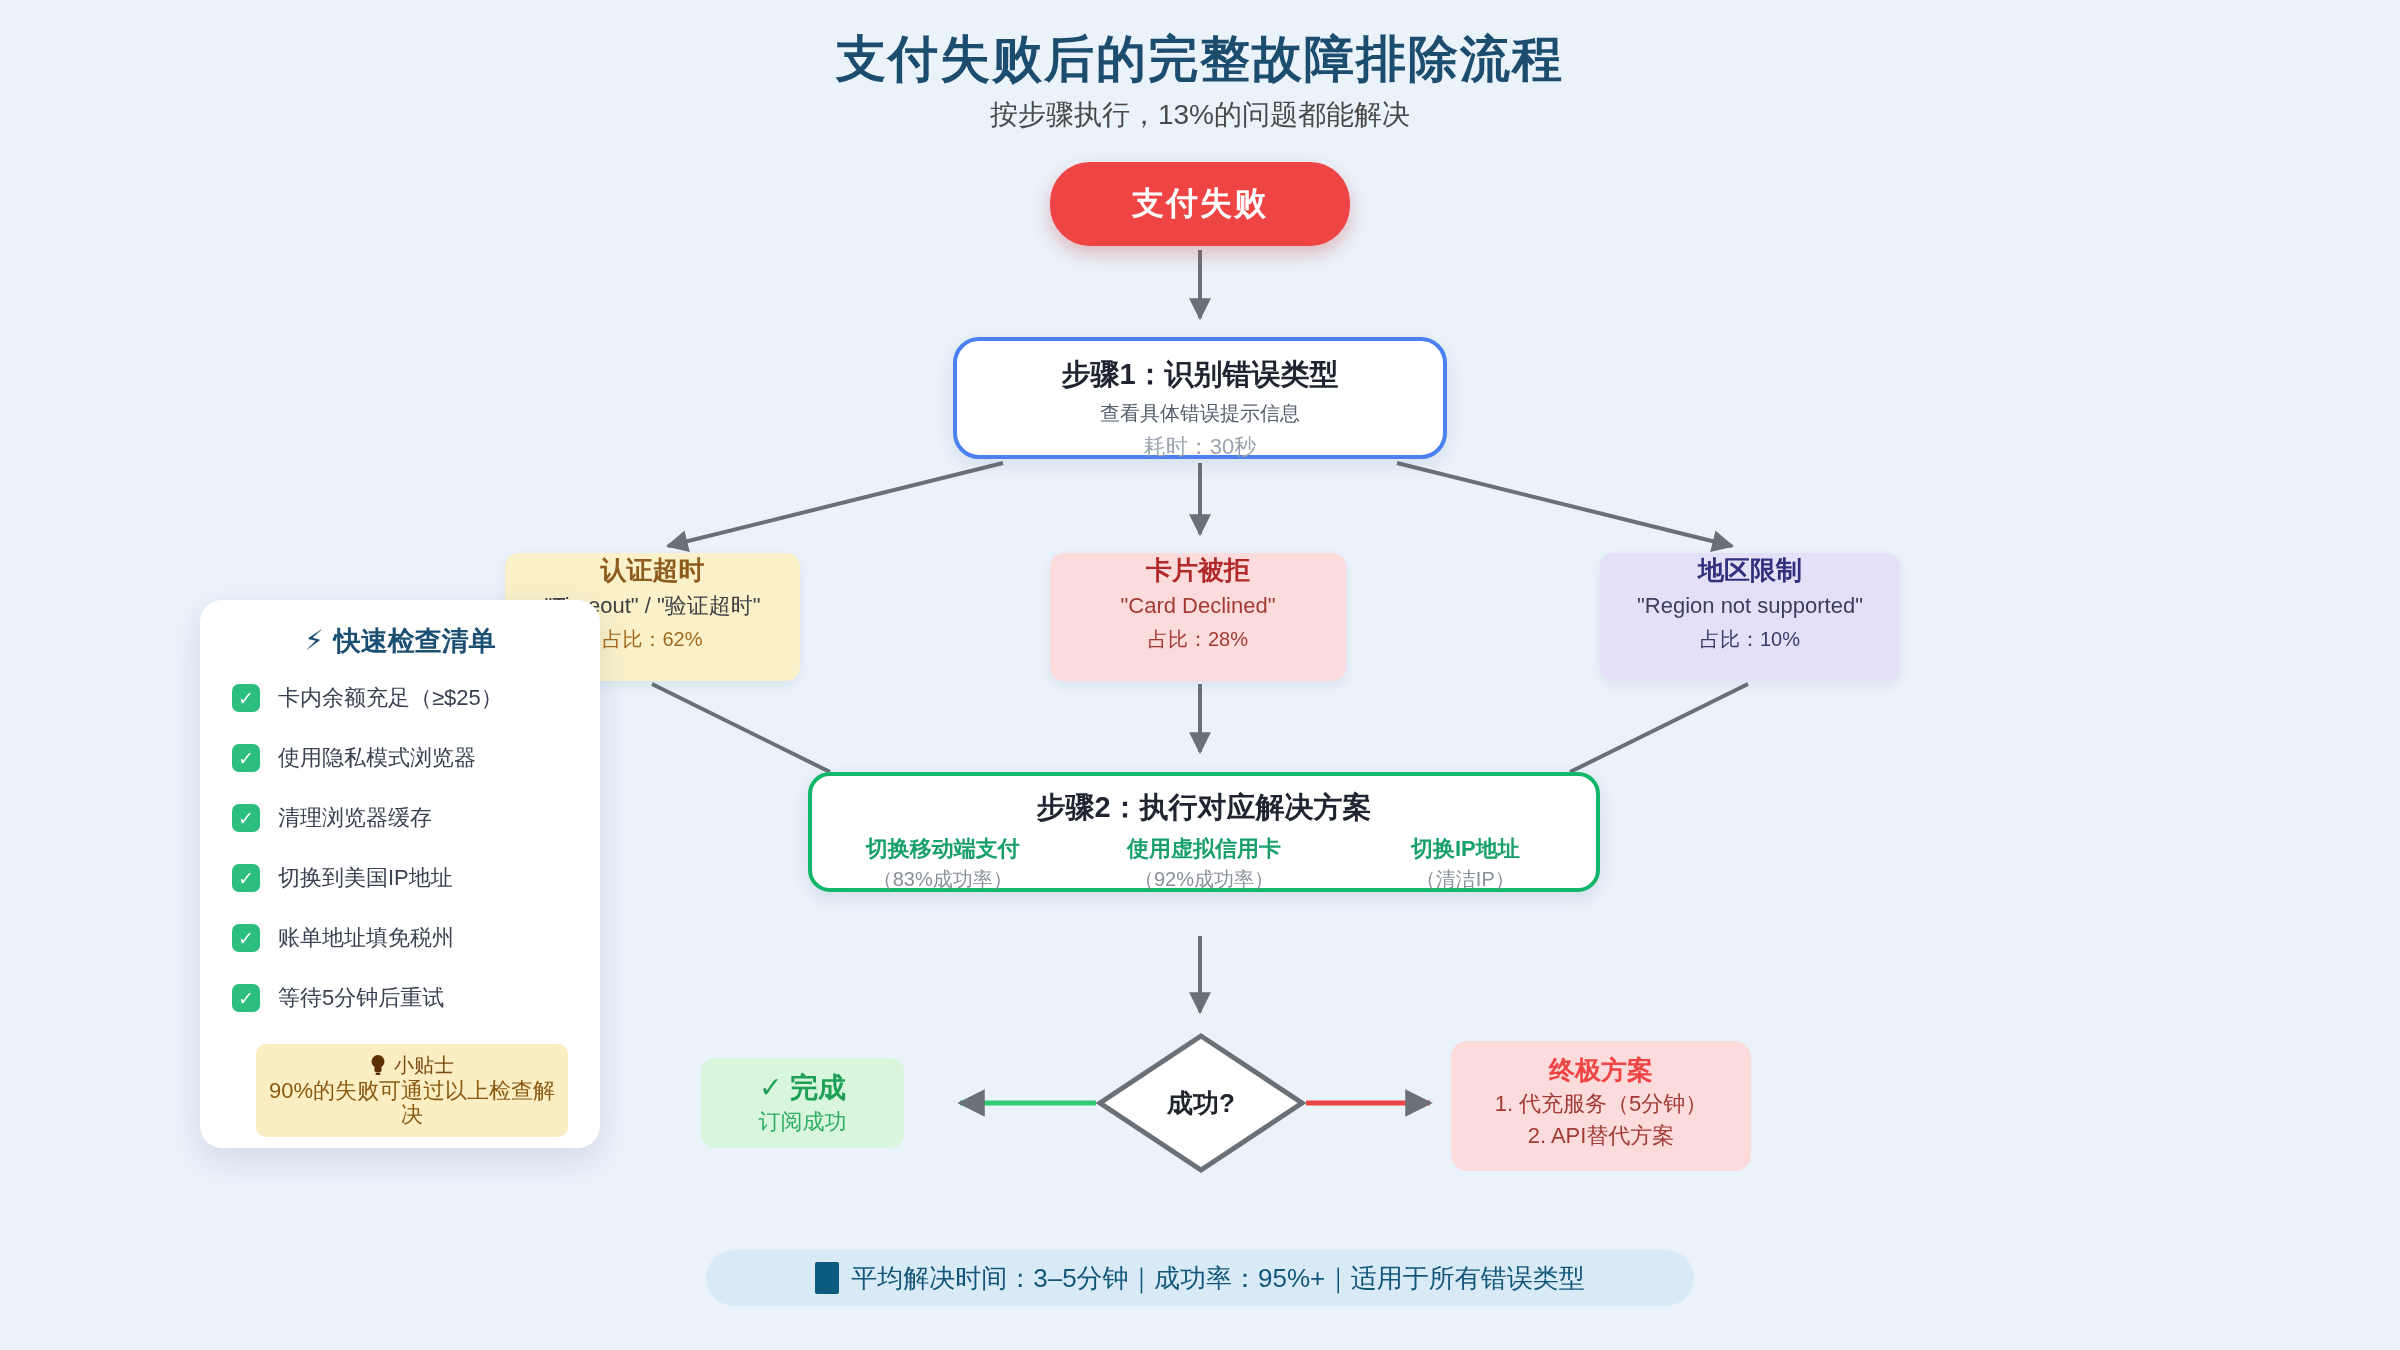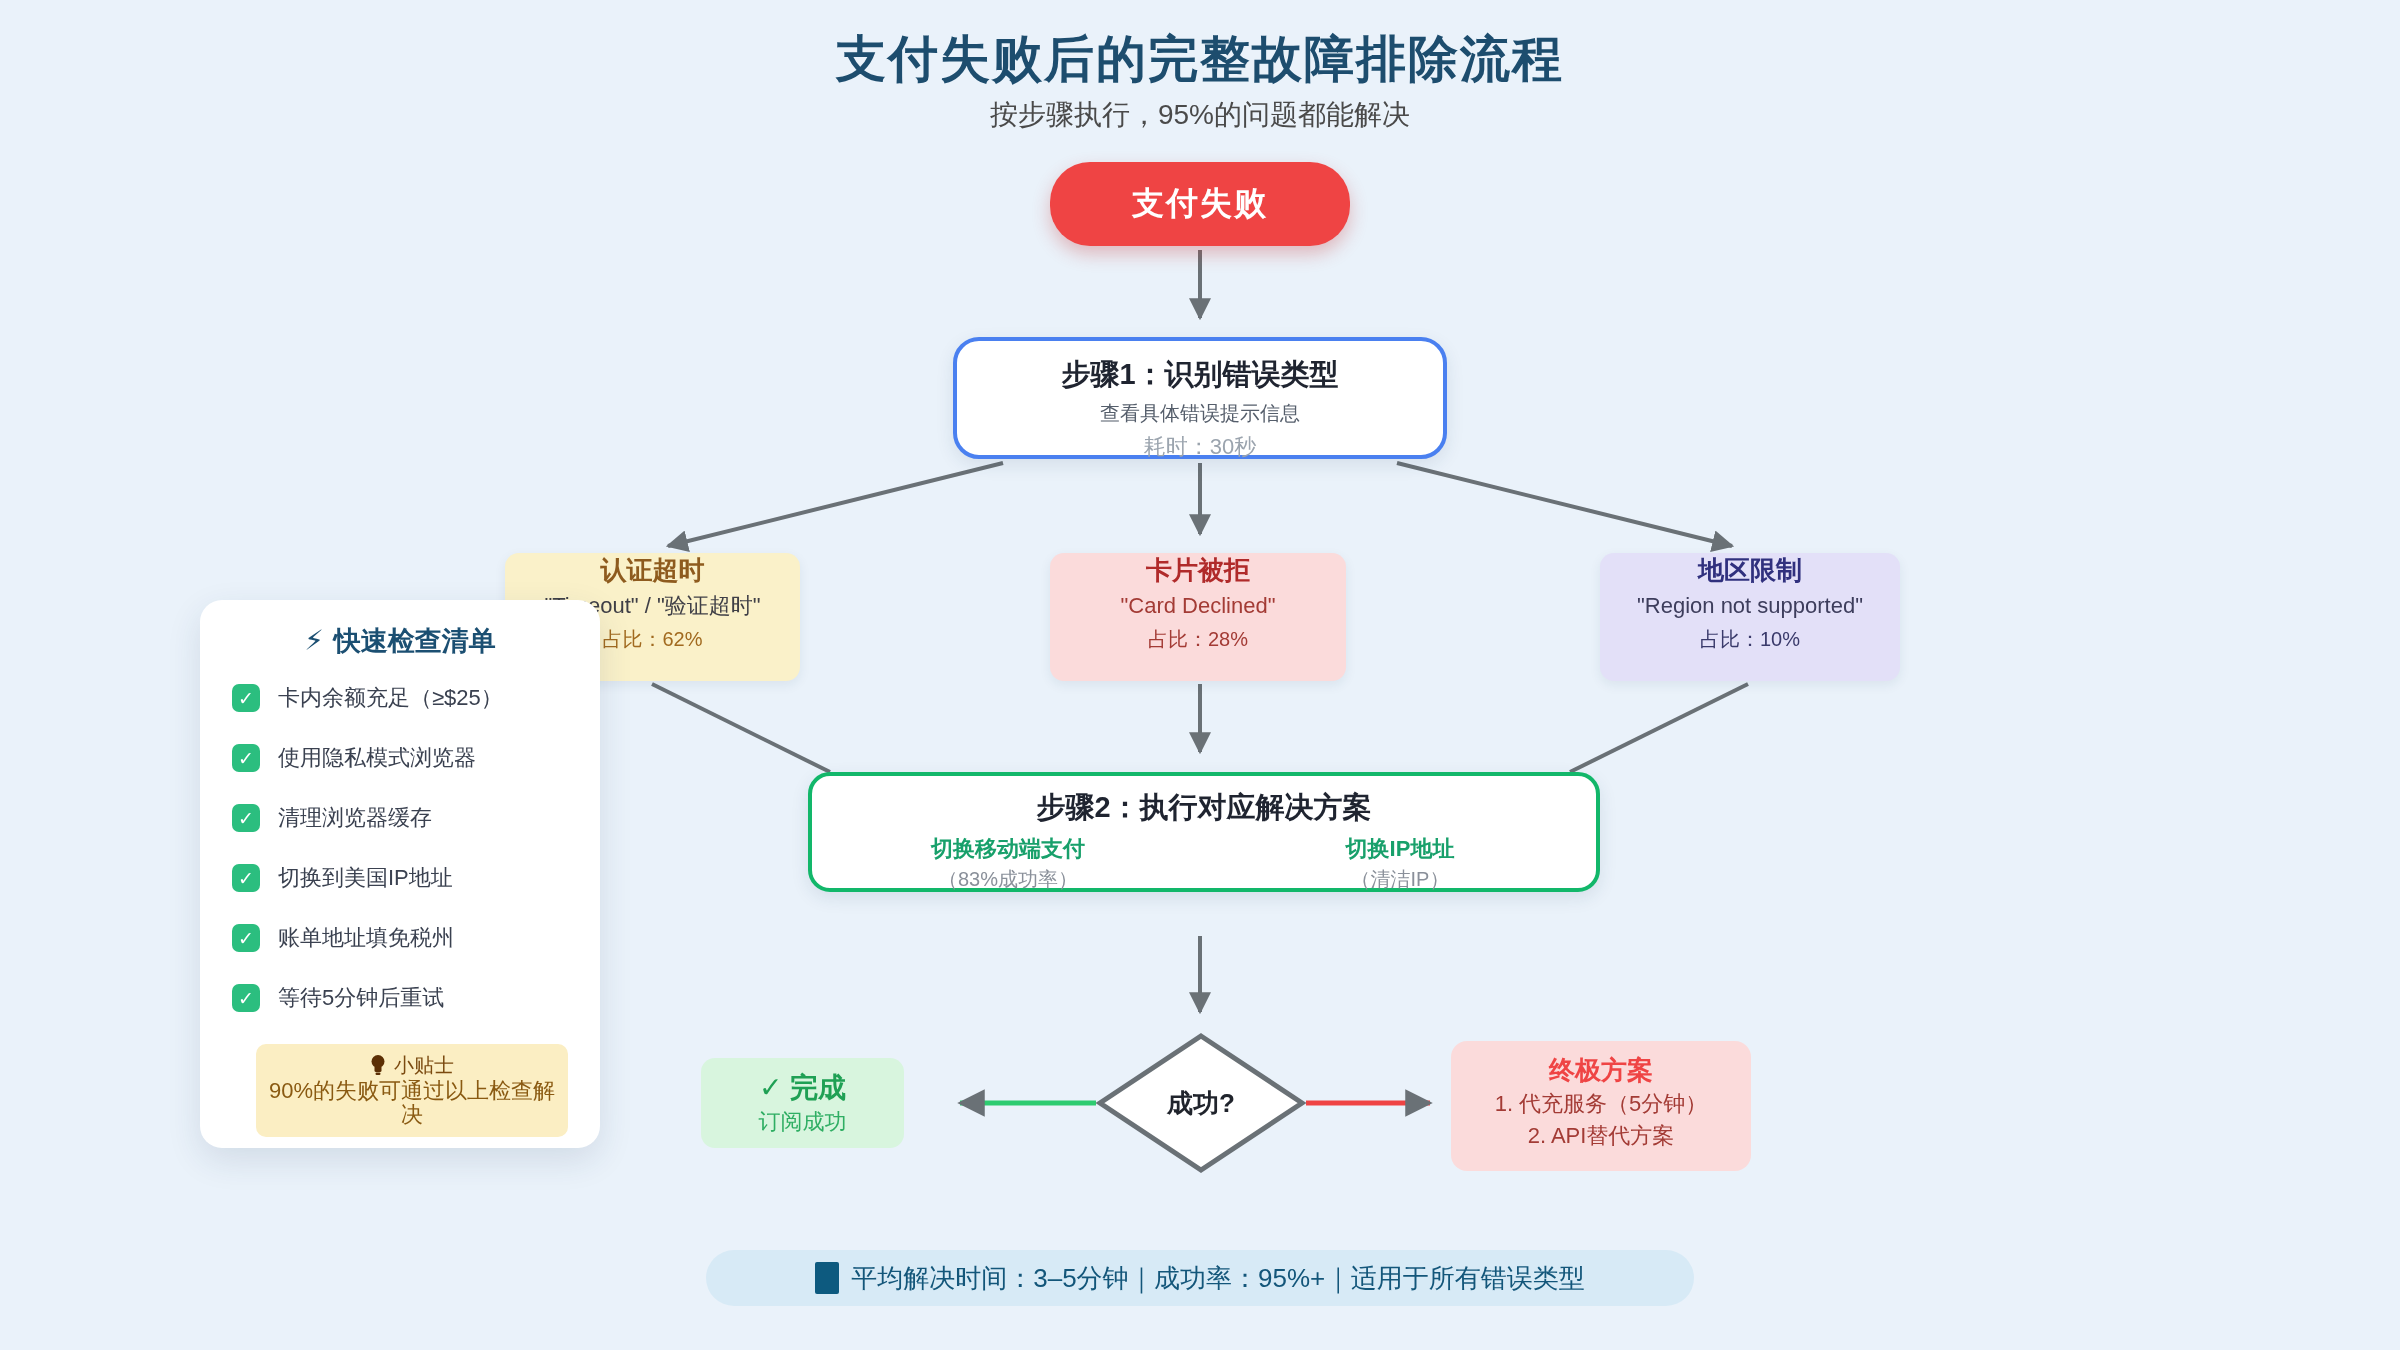--- a/index.html
+++ b/index.html
@@ -89,21 +89,21 @@
   <line x1="652" y1="684" x2="830" y2="772" stroke="#6A7176" stroke-width="4"></line>
   <line x1="1200" y1="684" x2="1200" y2="752" stroke="#6A7176" stroke-width="4" marker-end="url(#arrow)"></line>
   <line x1="1748" y1="684" x2="1570" y2="772" stroke="#6A7176" stroke-width="4"></line>
   <line x1="1200" y1="936" x2="1200" y2="1012" stroke="#6A7176" stroke-width="4" marker-end="url(#arrow)"></line>
   <line x1="1096" y1="1103" x2="960" y2="1103" stroke="#2ECC71" stroke-width="5" marker-end="url(#arrow)"></line>
   <line x1="1306" y1="1103" x2="1430" y2="1103" stroke="#EF4444" stroke-width="5" marker-end="url(#arrow)"></line>
   <polygon points="1201,1036 1302,1103 1201,1170 1100,1103" fill="#ffffff" stroke="#6A7176" stroke-width="5"></polygon>
 </svg>
 
 <div class="abs page-title">支付失败后的完整故障排除流程</div>
-<div class="abs page-subtitle">按步骤执行，95%的问题都能解决</div>
+<div class="abs page-subtitle">按步骤执行，13%的问题都能解决</div>
 
 <div class="abs start-pill">
   <span>支付失败</span>
 </div>
 
 <div class="abs step-box step1">
   <div class="step-title">步骤1：识别错误类型</div>
   <div class="step-sub">查看具体错误提示信息</div>
   <div class="step-time">耗时：30秒</div>
 </div>
@@ -169,20 +169,24 @@
 </div>
 
 <div class="abs step-box step2">
   <div class="step-title">步骤2：执行对应解决方案</div>
   <div class="step2-row">
     <div class="step2-col">
       <div class="opt-label">切换移动端支付</div>
       <div class="opt-sub">（83%成功率）</div>
     </div>
     <div class="step2-col">
+      <div class="opt-label">使用虚拟信用卡</div>
+      <div class="opt-sub">（92%成功率）</div>
+    </div>
+    <div class="step2-col">
       <div class="opt-label">切换IP地址</div>
       <div class="opt-sub">（清洁IP）</div>
     </div>
   </div>
 </div>
 
 <div class="abs decision-label">成功?</div>
 
 <div class="abs done-box">
   <div class="done-title">✓ 完成</div>

